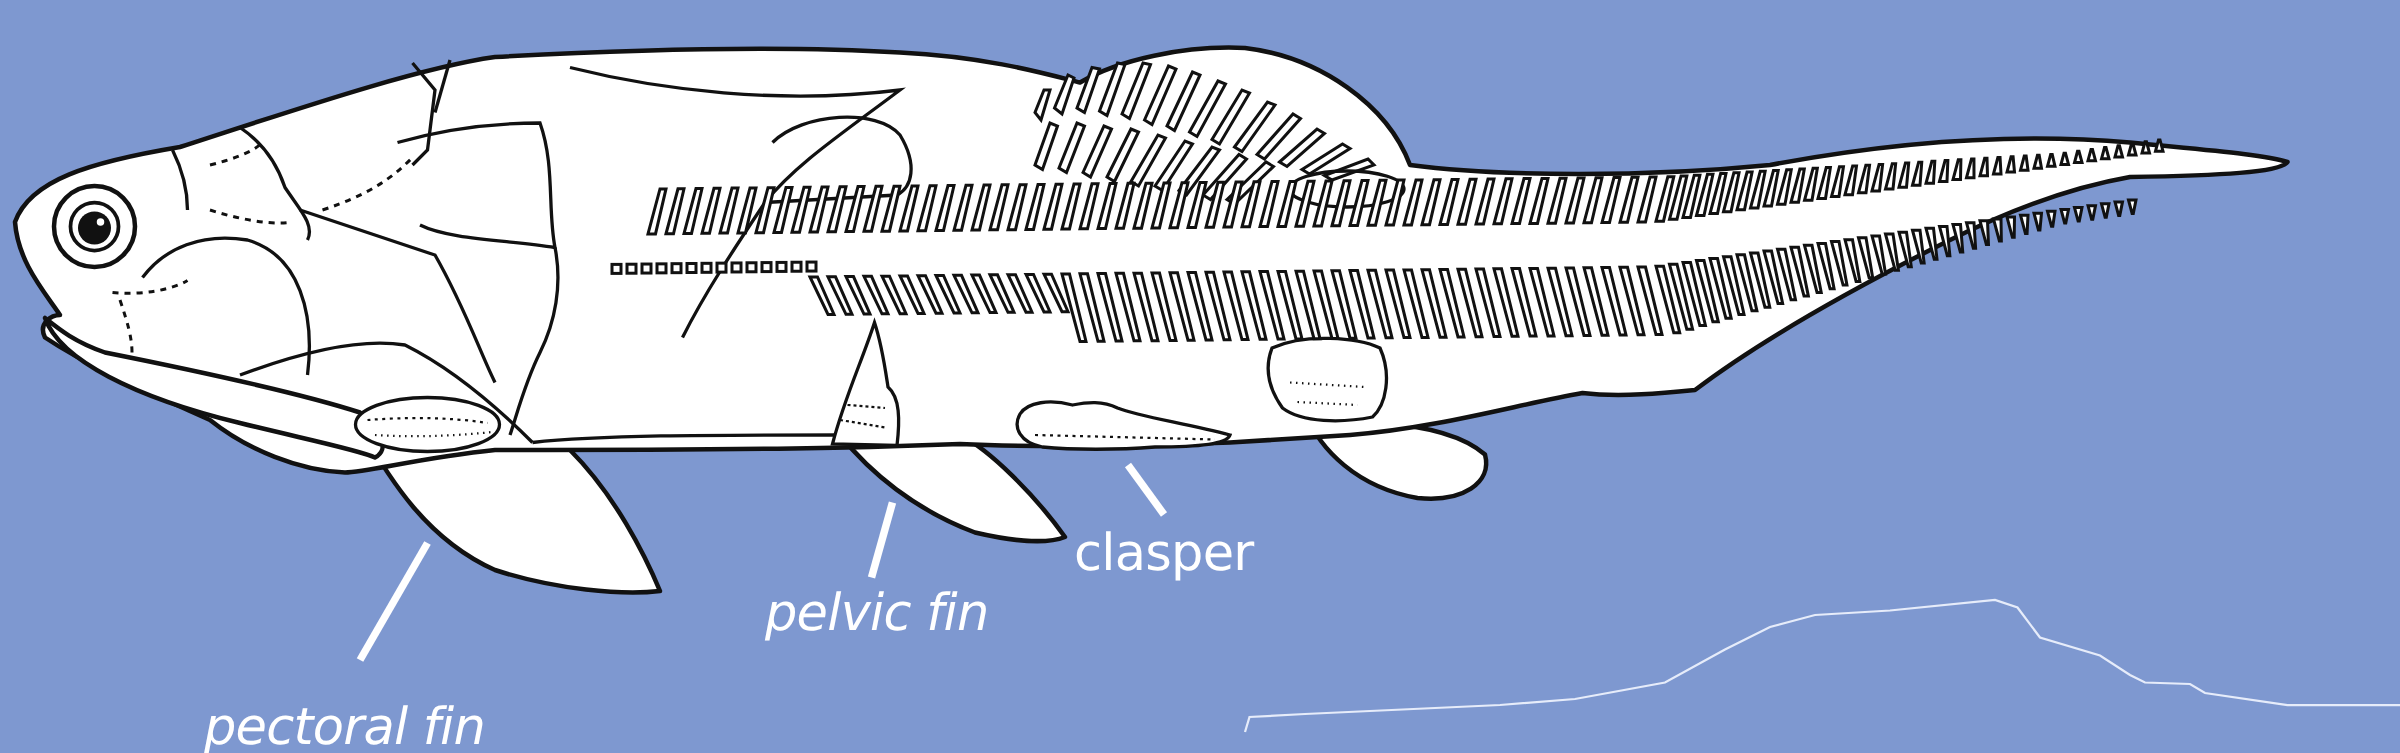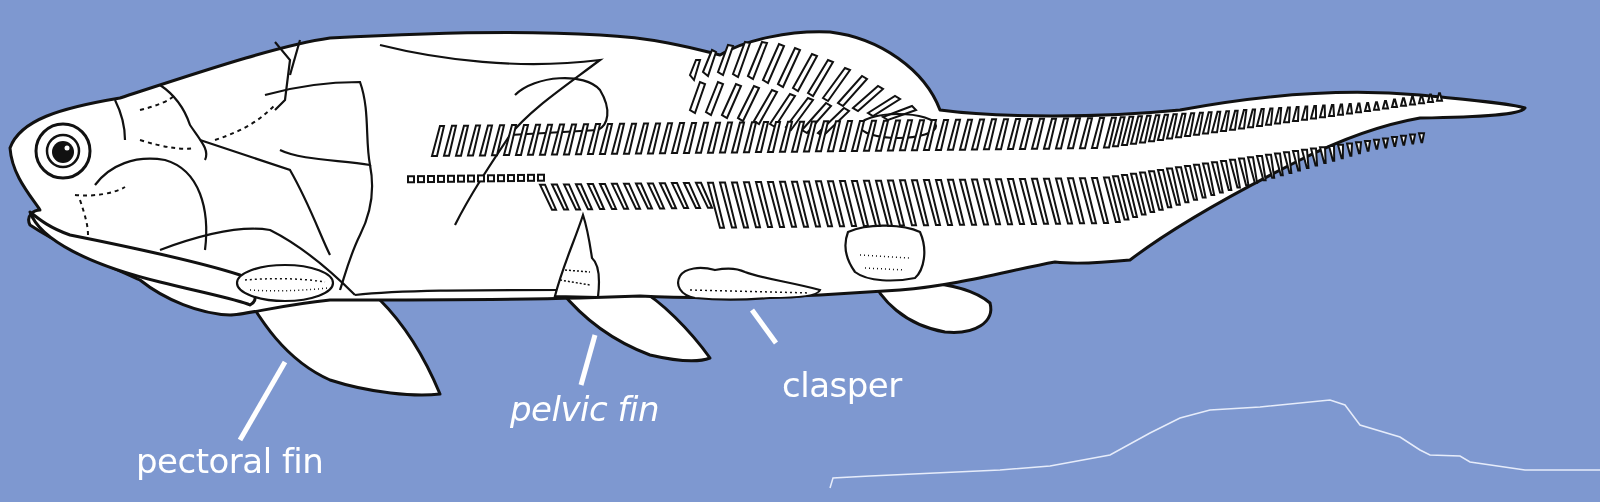--- a/index.html
+++ b/index.html
@@ -297,16 +297,16 @@
         <rect x="518" y="174.944" width="6" height="6" class="rib"></rect>
         <rect x="528" y="174.824" width="6" height="6" class="rib"></rect>
         <rect x="538" y="174.704" width="6" height="6" class="rib"></rect>
       </g>
 
     <line class="ln" x1="285" y1="362" x2="240" y2="440"></line>
     <line class="ln" x1="595" y1="335" x2="581" y2="385"></line>
     <line class="ln" x1="752" y1="310" x2="776" y2="343"></line>
   </svg>
 
-  <div class="label" style="left:136px; top:444px;">pectoral fin</div>
+  <div class="label" style="left:136px; top:468px;font-style:italic;">pectoral fin</div>
   <div class="label" style="left:510px; top:392px;font-style:italic;">pelvic fin</div>
-  <div class="label" style="left:782px; top:352px;margin-top:16px;">clasper</div>
+  <div class="label" style="left:716px; top:352px;">clasper</div>
 </div>
 
 </body></html>

